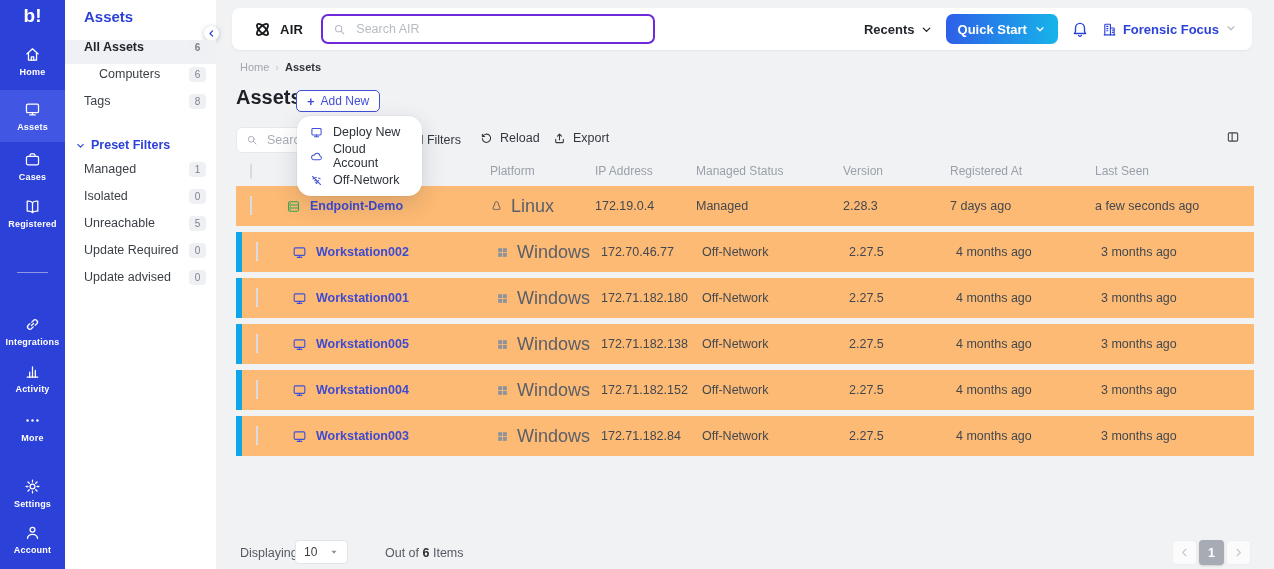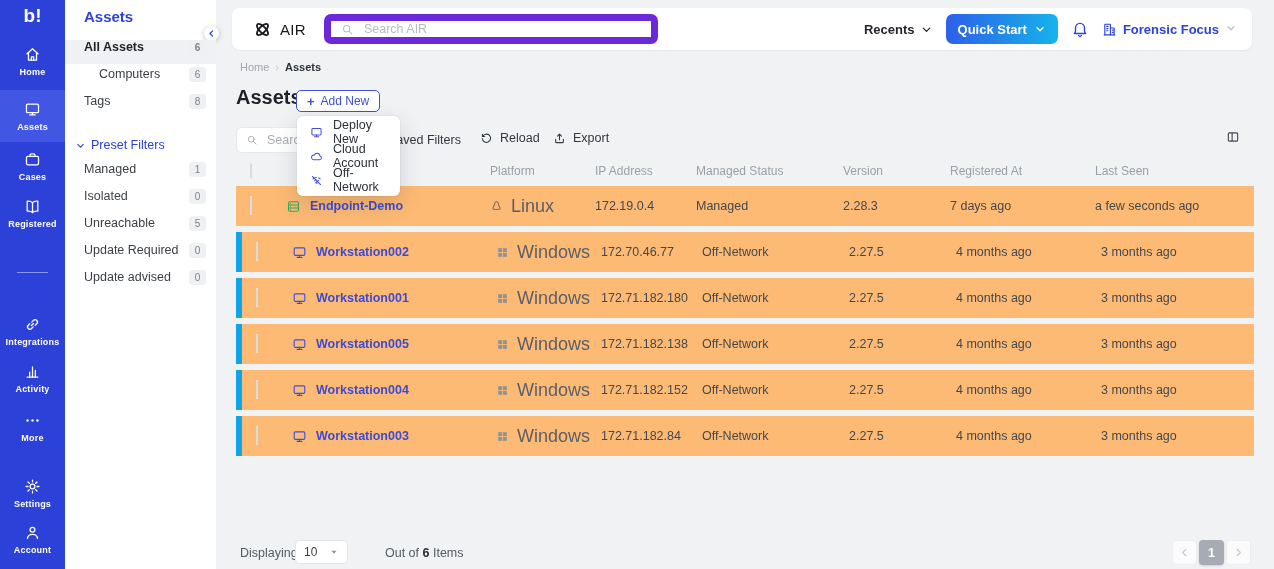--- a/index.html
+++ b/index.html
@@ -24,32 +24,32 @@
   .collapse-btn{position:absolute;left:139px;top:26px;width:15px;height:15px;border-radius:50%;
         background:#fff;box-shadow:0 1px 5px rgba(20,25,50,.25);display:flex;align-items:center;
         justify-content:center;color:#2c41d8;cursor:pointer}
   .sub-item{position:absolute;left:0;width:151px;height:24px;display:flex;align-items:flex-start;
         padding:0 10px 0 19px;box-sizing:border-box;font-size:12.5px;color:#3a3e46;cursor:pointer}
   .sub-item.sel{background:#f0f1f4;font-weight:700;color:#1f232a}
   .sub-item.indent{padding-left:34px}
   .badge{margin-left:auto;background:#eef0f3;border-radius:4px;font-size:10px;color:#7c818a;
         padding:2px 5px;min-width:7px;text-align:center}
   .preset-head{position:absolute;left:10px;top:138px;display:flex;align-items:center;gap:5px;
-        color:#2c41d8;font-size:12.5px;font-weight:400;cursor:pointer}
+        color:#2c41d8;font-size:12.5px;font-weight:700;cursor:pointer}
   .preset-head svg{width:11px;height:11px}
 
   
   .main{position:absolute;left:216px;top:0;width:1058px;height:569px}
 
   .topbar{position:absolute;left:16px;top:8px;width:1020px;height:42px;background:#fff;
         border-radius:8px;display:flex;align-items:center;box-shadow:0 1px 2px rgba(16,24,40,.05)}
   .tb-logo{margin-left:20px;display:flex;align-items:center;gap:7px;cursor:pointer}
   .tb-logo svg{width:21px;height:21px;color:#17191d}
-  .tb-logo .nm{font-size:15px;font-weight:400;color:#17191d;letter-spacing:.3px}
-  .tb-search{margin-left:18px;width:334px;height:30px;border:7px solid #6d28d9;border-radius:7px;
+  .tb-logo .nm{font-size:13px;font-weight:700;color:#17191d;letter-spacing:.3px}
+  .tb-search{margin-left:18px;width:334px;height:30px;border:2px solid #6d28d9;border-radius:7px;
         display:flex;align-items:center;gap:8px;padding:0 10px;box-sizing:border-box;background:#fff}
   .tb-search svg{width:13px;height:13px;color:#b7bcc4;flex:none}
   .tb-search input{border:none;outline:none;font-size:12.5px;width:100%;background:transparent;
         font-family:"Liberation Sans",sans-serif;color:#333}
   .tb-search input::placeholder{color:#b7bcc4}
   .tb-right{margin-left:auto;display:flex;align-items:center;gap:13px;padding-right:15px}
   .recents{display:flex;align-items:center;gap:5px;font-size:13px;font-weight:600;color:#23262c;cursor:pointer}
   .recents svg{width:13px;height:13px;color:#23262c}
   .qs-btn{height:30px;border-radius:7px;padding:0 12px;border:none;cursor:pointer;
         background:linear-gradient(90deg,#2e5fe8,#16b4ea);color:#fff;font-size:13px;font-weight:700;
@@ -67,21 +67,21 @@
   .breadcrumb .cur{color:#2e323a;font-weight:700}
   .breadcrumb .sep{color:#c4c8ce}
 
   .page-title{position:absolute;left:20px;top:86px;font-size:20px;font-weight:700;color:#1e2228}
   .add-btn{position:absolute;left:80px;top:90px;height:22px;border:1px solid #4150d6;border-radius:5px;
         background:#fff;color:#4150d6;font-size:12px;display:flex;align-items:center;gap:6px;
         padding:0 10px;cursor:pointer;font-family:"Liberation Sans",sans-serif}
   .add-btn .plus{font-size:13px;font-weight:600}
 
   
-  .menu{position:absolute;left:81px;top:116px;width:103px;background:#fff;border-radius:6px;
+  .menu{position:absolute;left:81px;top:116px;width:125px;background:#fff;border-radius:14px;
         box-shadow:0 8px 24px rgba(23,28,48,.16),0 0 0 1px rgba(0,0,0,.03);padding:4px 0;z-index:10}
   .menu-item{height:24px;display:flex;align-items:center;gap:10px;padding:0 13px;font-size:12.5px;
         color:#2d3139;cursor:pointer}
   .menu-item svg{width:13px;height:13px;color:#4150d6;flex:none}
 
   
   .t-search{position:absolute;left:20px;top:127px;width:150px;height:26px;border:1px solid #e7e9ec;
         border-radius:6px;background:#fff;display:flex;align-items:center;gap:7px;padding:0 9px;
         box-sizing:border-box}
   .t-search svg{width:12px;height:12px;color:#a9aeb6;flex:none}

